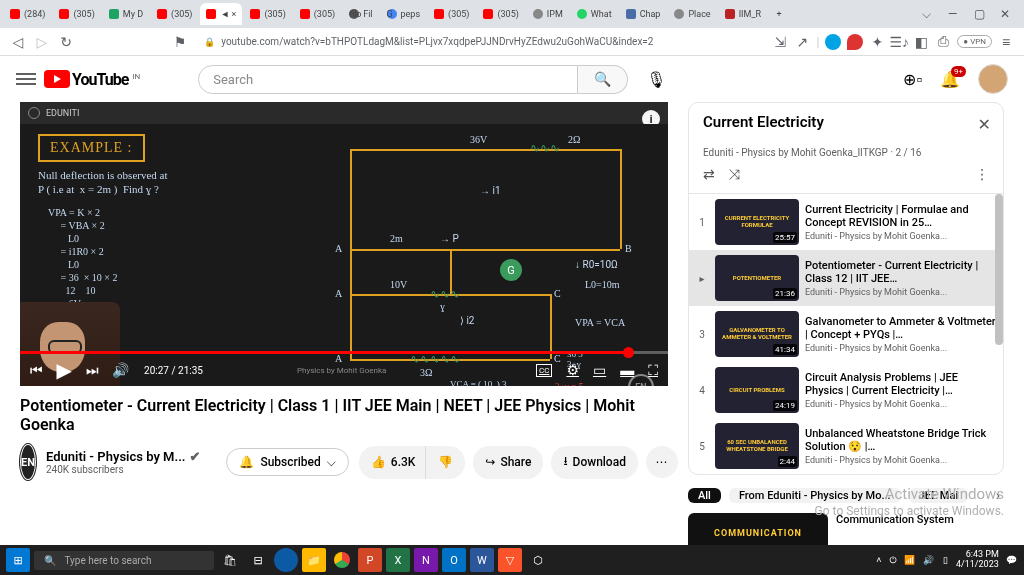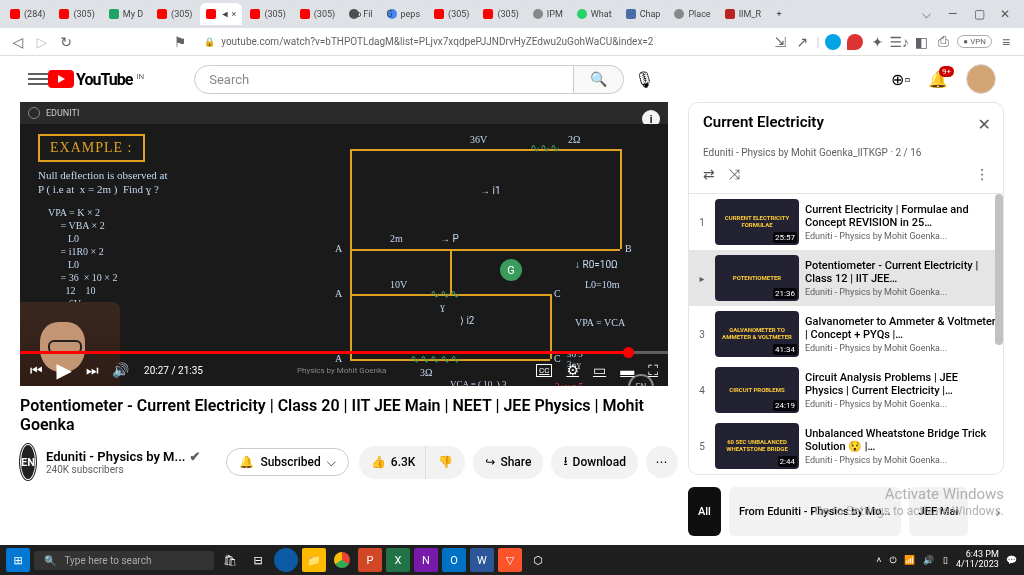--- a/index.html
+++ b/index.html
@@ -20,21 +20,21 @@
   
   .addr-bar { height:28px; background:#fff; display:flex; align-items:center; padding:0 10px; gap:8px; border-bottom:1px solid #ddd; }
   .nav-btn { width:16px; height:16px; color:#5f6368; display:flex; align-items:center; justify-content:center; font-size:14px; }
   .url-box { flex:1; display:flex; align-items:center; gap:6px; font-size:10px; color:#5f6368; padding:0 8px; }
   .lock { font-size:9px; }
   .ext-icons { display:flex; gap:6px; align-items:center; }
   .ext-ic { width:16px; height:16px; border-radius:3px; position:relative; }
   .vpn { border:1px solid #aaa; border-radius:8px; padding:1px 5px; font-size:8px; color:#666; }
   
   
-  .yt-header { height:46px; display:flex; align-items:center; padding:0 28px; gap:0; }
+  .yt-header { height:46px; display:flex; align-items:center; padding:0 16px; gap:8px; }
   .burger { width:20px; display:flex; flex-direction:column; gap:3px; }
   .burger div { height:2px; background:#606060; }
   .yt-logo { display:flex; align-items:center; gap:2px; }
   .yt-play { width:26px; height:18px; background:#ff0000; border-radius:4px; display:flex; align-items:center; justify-content:center; }
   .yt-play::before { content:''; border-left:7px solid #fff; border-top:4px solid transparent; border-bottom:4px solid transparent; }
   .yt-text { font-weight:700; font-size:16px; letter-spacing:-1px; }
   .yt-in { font-size:8px; color:#666; margin-left:2px; align-self:flex-start; margin-top:2px; }
   .search-box { flex:1; max-width:430px; margin-left:50px; display:flex; }
   .search-inp { flex:1; border:1px solid #ccc; border-radius:18px 0 0 18px; padding:6px 14px; font-size:13px; color:#888; }
   .search-btn { width:50px; border:1px solid #ccc; border-left:0; border-radius:0 18px 18px 0; background:#f8f8f8; display:flex; align-items:center; justify-content:center; font-size:14px; color:#555; }
@@ -102,21 +102,21 @@
   .pl-idx { width:14px; font-size:10px; color:#606060; text-align:center; }
   .pl-thumb { width:84px; height:46px; background:#223; border-radius:4px; position:relative; flex-shrink:0; overflow:hidden; display:flex; align-items:center; justify-content:center;}
   .pl-thumb-txt { color:#fc3; font-size:6px; text-align:center; font-weight:700; line-height:1.1; padding:2px;}
   .pl-dur { position:absolute; right:2px; bottom:2px; background:rgba(0,0,0,.8); color:#fff; font-size:8px; padding:1px 2px; border-radius:2px; }
   .pl-meta { flex:1; overflow:hidden; }
   .pl-item-title { font-size:11px; font-weight:500; line-height:1.2; display:-webkit-box; -webkit-line-clamp:2; -webkit-box-orient:vertical; overflow:hidden;}
   .pl-item-ch { font-size:9px; color:#606060; margin-top:2px; }
   .scrollbar { position:absolute; right:0; top:0; width:8px; height:54%; background:#c1c1c1; border-radius:4px;}
   
   .chips { display:flex; gap:8px; margin-top:12px; overflow:hidden; align-items:center;}
-  .chip { padding:18px 10px; background:#f2f2f2; border-radius:6px; font-size:11px; font-weight:500; white-space:nowrap;text-align:right;}
+  .chip { padding:1px 10px; background:#f2f2f2; border-radius:6px; font-size:11px; font-weight:500; white-space:nowrap;text-align:right;}
   .chip.active { background:#0f0f0f; color:#fff; }
   .chip-arrow { margin-left:auto; font-size:14px; color:#555; padding:0 4px;}
   
   .rec-item { display:flex; gap:8px; margin-top:10px; }
   .rec-thumb { width:140px; height:40px; background:#111; border-radius:6px; color:#fc3; font-size:9px; display:flex; align-items:center; justify-content:center; font-weight:700; letter-spacing:1px;}
   .rec-title { font-size:11px; font-weight:500; }
   
   .activate { position:absolute; right:20px; bottom:55px; color:#b0b0b0; font-size:12px; text-align:right; line-height:1.3; pointer-events:none;}
   .activate .big { font-size:15px; }
   
@@ -331,21 +331,21 @@
         <span style="font-size:8px;color:#888;margin-left:80px">Physics by Mohit Goenka</span>
         <div class="ctrl-right">
           <span class="ctrl-btn" style="border:1px solid #fff;font-size:8px;padding:1px 2px">CC</span>
           <span class="ctrl-btn">⚙</span>
           <span class="ctrl-btn">▭</span>
           <span class="ctrl-btn">▬</span>
           <span class="ctrl-btn">⛶</span>
         </div>
       </div>
     </div>
-    <div class="video-title">Potentiometer - Current Electricity | Class 20 | IIT JEE Main | NEET | JEE Physics | Mohit Goenka</div>
+    <div class="video-title">Potentiometer - Current Electricity | Class 1 | IIT JEE Main | NEET | JEE Physics | Mohit Goenka</div>
     <div class="channel-row">
       <div class="ch-avatar">
           <span>EN</span>
         </div>
       <div class="ch-info">
         <div class="ch-name">
             <span>Eduniti - Physics by M...</span> 
             <span style="color:#606060">✔</span>
           </div>
         <div class="ch-subs">240K subscribers</div>

